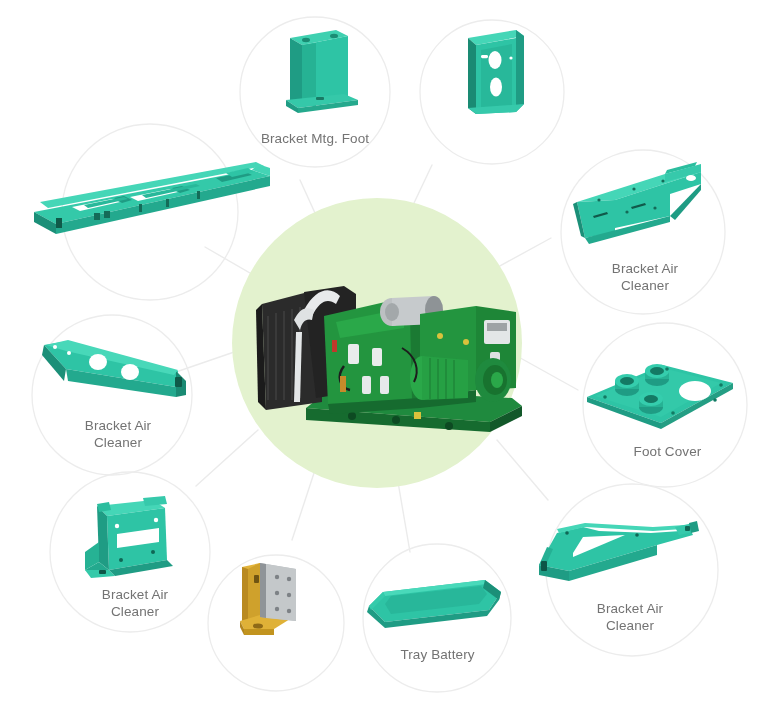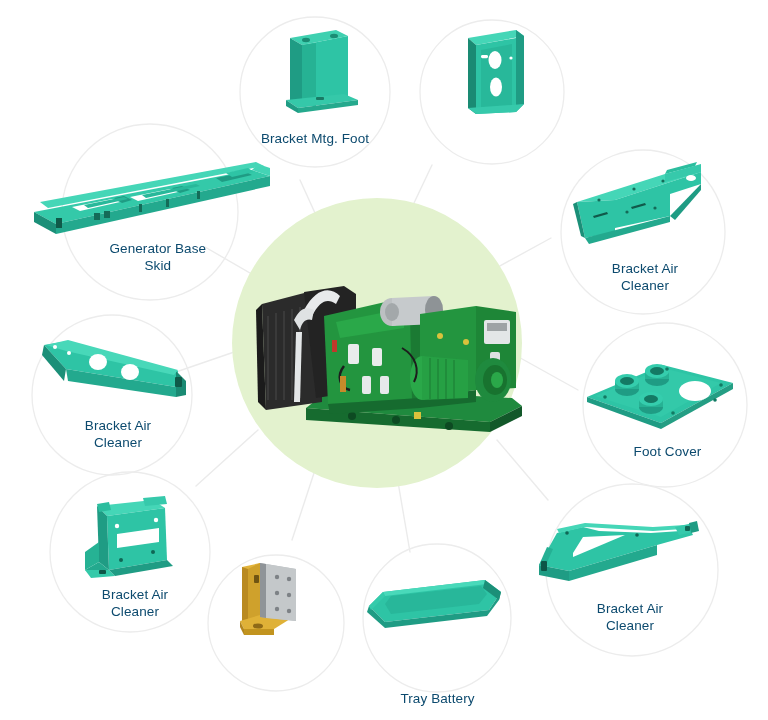--- a/index.html
+++ b/index.html
@@ -47,21 +47,21 @@
   }
 
   .node-label {
     position: absolute;
     left: 50%;
     transform: translateX(-50%);
     width: 170px;
     text-align: center;
     font-size: 13.5px;
     line-height: 17px;
-    color: #0c4a6e;
+    color: #737373;
     letter-spacing: .1px;
     white-space: pre-line;
   }
 
   
   .hub {
     position: absolute;
     left: 232px;
     top: 198px;
     width: 290px;
@@ -252,22 +252,20 @@
         <rect x="84" y="61" width="6" height="7" fill="#146b58"></rect>
         <rect x="119" y="54" width="3" height="8" fill="#146b58"></rect>
         <rect x="146" y="49" width="3" height="8" fill="#146b58"></rect>
         <rect x="177" y="41" width="3" height="8" fill="#146b58"></rect>
         <rect x="36" y="68" width="6" height="10" fill="#0f5a49"></rect>
 
         <polygon points="196,28 226,22 232,25 202,32" fill="#1f9c84"></polygon>
         <polygon points="206,23 228,18 234,22 212,27" fill="#2ec4a5"></polygon>
       </svg>
     </div>
-    <div class="node-label" style="top:90px; left:52%;">Generator Base
-Skid</div>
   </div>
 
   <div class="node" style="left:555px; top:160px; width:180px; height:150px;">
     <div class="node-art" style="height:95px;">
       <svg class="part-svg" viewBox="0 0 180 95">
 
         <polygon points="22,42 110,14 140,8 146,12 60,40" fill="#45d6b7"></polygon>
         <polygon points="22,42 60,40 60,72 30,78" fill="#2ec4a5"></polygon>
         <polygon points="60,40 146,12 146,24 115,34 115,56 60,68" fill="#2ec4a5"></polygon>
         <polygon points="22,42 30,78 26,76 18,44" fill="#1b8f78"></polygon>
@@ -445,16 +443,16 @@
 
         <polygon points="14,48 30,64 134,52 146,34 144,42 132,58 30,70 12,54" fill="#1f9c84"></polygon>
 
         <polygon points="28,34 130,22 132,26 30,38" fill="#49d9ba"></polygon>
 
         <polygon points="130,22 146,34 144,42 128,30" fill="#1b8f78"></polygon>
 
         <polygon points="14,48 28,34 30,38 16,52" fill="#35cbab"></polygon>
       </svg>
     </div>
-    <div class="node-label" style="top:88px;margin-top:44px;">Tray Battery</div>
+    <div class="node-label" style="top:88px;">Tray Battery</div>
   </div>
 
 </div>
 
 </body></html>

